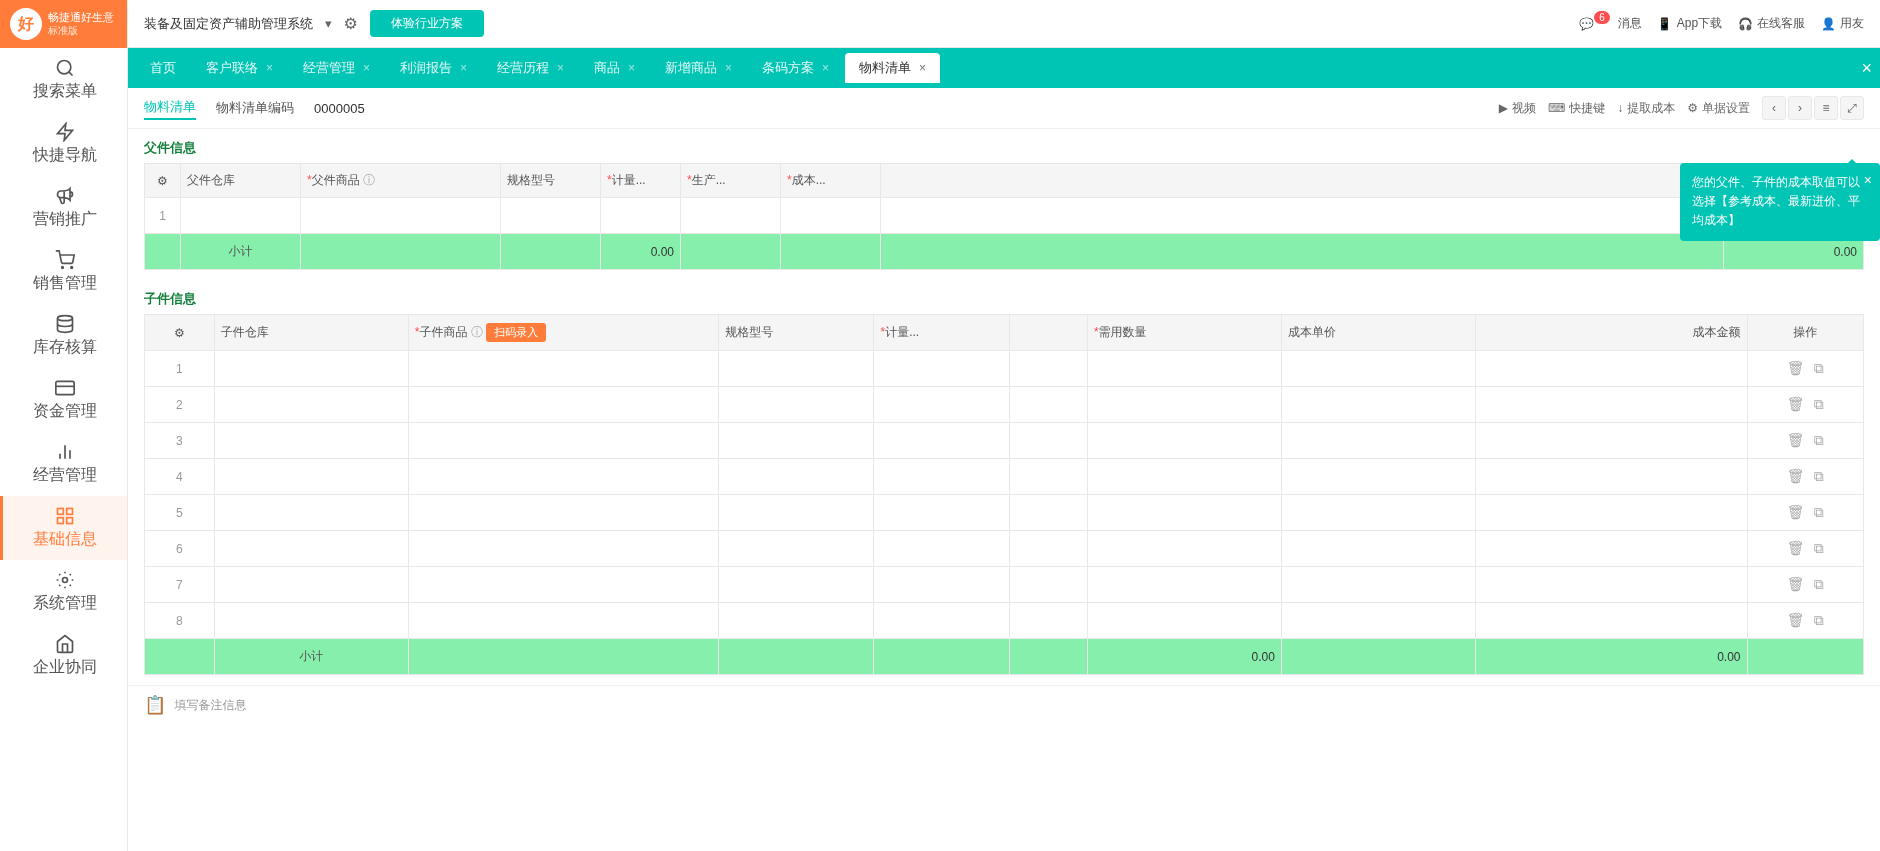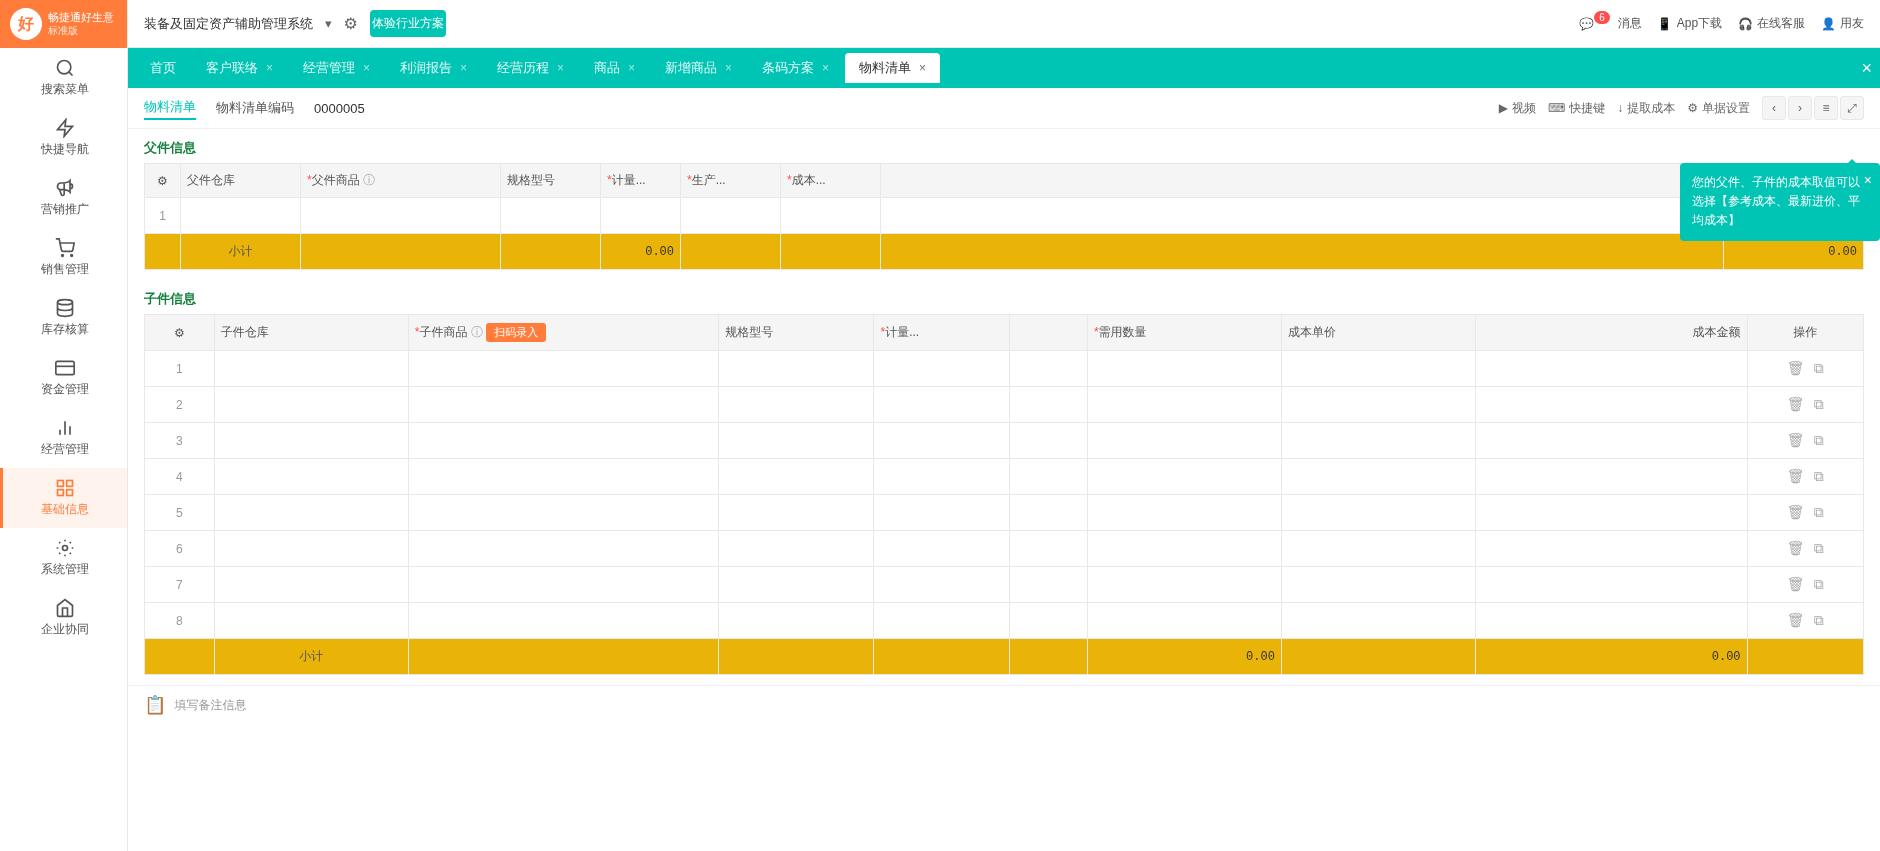--- a/index.html
+++ b/index.html
@@ -43,21 +43,21 @@
       color: rgba(255,255,255,0.8);
       font-size: 10px;
     }
     .sidebar-item {
       display: flex;
       flex-direction: column;
       align-items: center;
       padding: 10px 4px;
       cursor: pointer;
       color: #555;
-      font-size: 12px;
+      font-size: 16px;
       gap: 3px;
       border-left: 3px solid transparent;
     }
     .sidebar-item.active {
       background: #fff3ee;
       color: #ff7c3a;
       border-left-color: #ff7c3a;
     }
     .sidebar-item svg { width: 20px; height: 20px; }
 
@@ -77,21 +77,21 @@
       align-items: center;
       padding: 0 16px;
       border-bottom: 1px solid #e8e8e8;
       gap: 12px;
     }
     .topbar-btn {
       background: #00c4b4;
       color: #fff;
       border: none;
       border-radius: 4px;
-      padding: 5px 2px;
+      padding: 5px 21px;
       font-size: 12px;
       cursor: pointer;
     }
     .topbar-right {
       display: flex;
       align-items: center;
       gap: 16px;
       margin-left: auto;
       font-size: 12px;
       color: #555;
@@ -228,23 +228,22 @@
       color: #555;
       min-height: 32px;
       height: 36px;
     }
     tbody td.row-num {
       text-align: center;
       color: #999;
       width: 36px;
     }
     .subtotal-row td {
-      background: #eab308;
+      background: #86efac;
       font-weight: 500;
-      font-family: Liberation Mono, monospace;
     }
     .subtotal-label {
       text-align: center;
       color: #555;
     }
     .subtotal-value {
       text-align: right;
       color: #333;
     }
     .gear-col {

